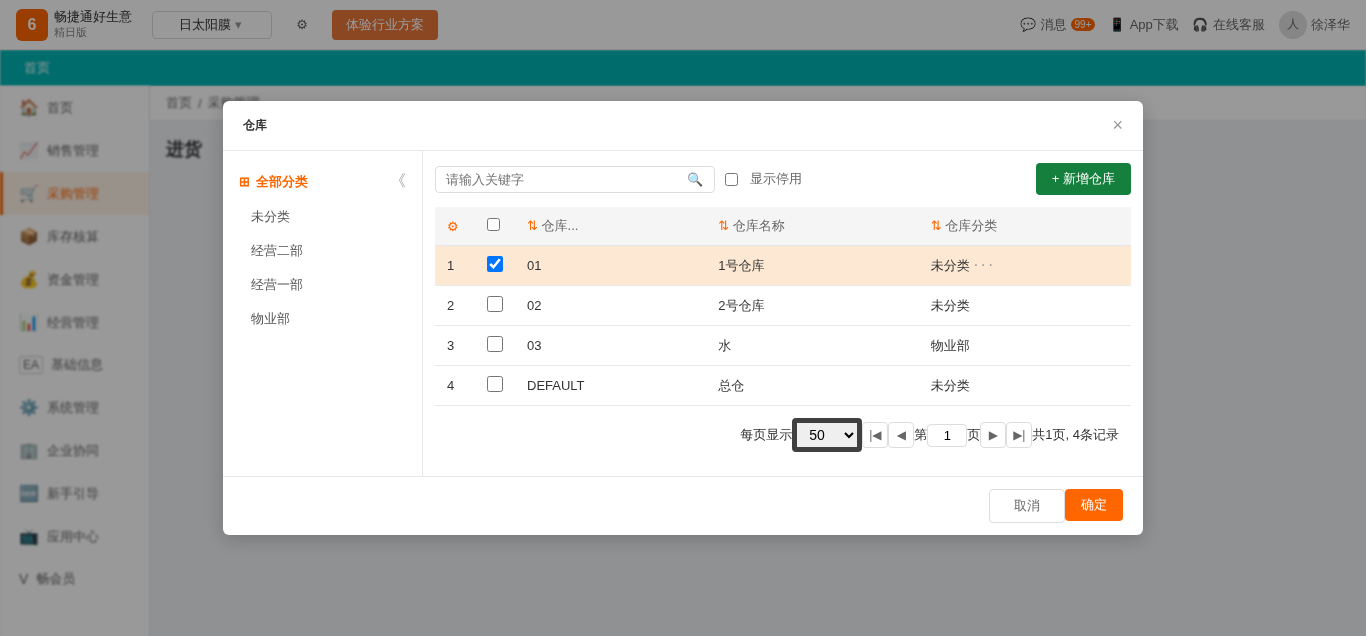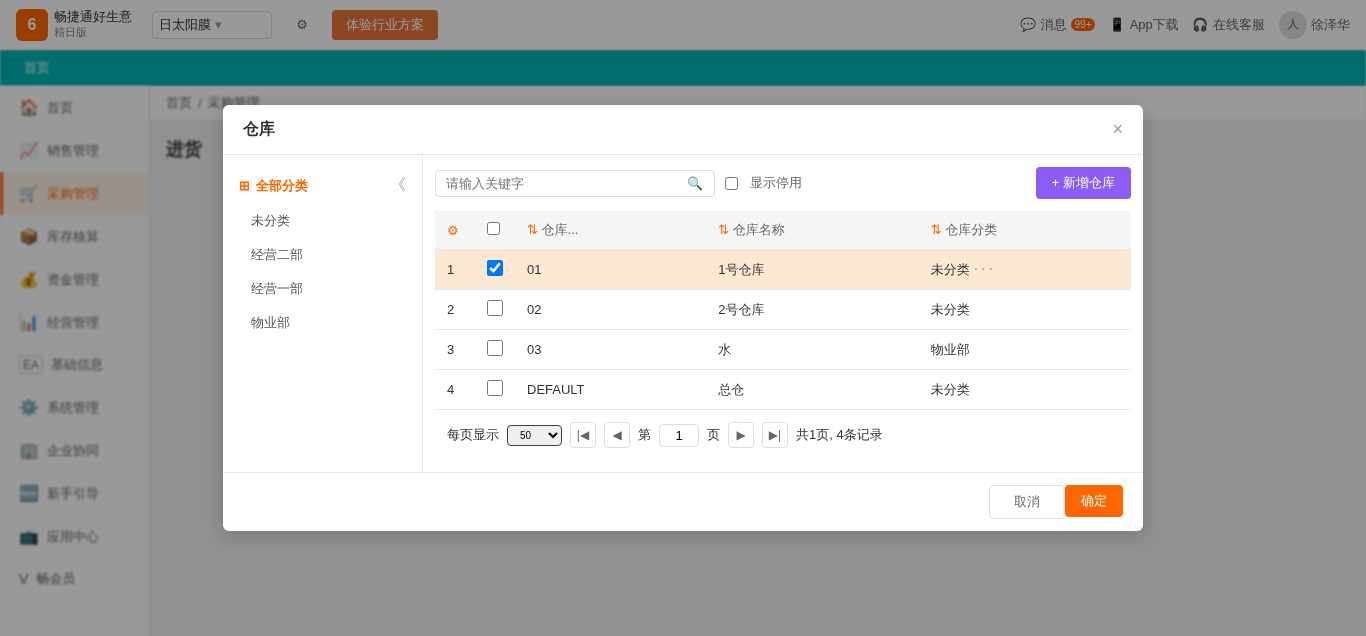--- a/index.html
+++ b/index.html
@@ -27,21 +27,21 @@
       width: 32px; height: 32px;
       background: #f60;
       border-radius: 6px;
       display: flex; align-items: center; justify-content: center;
       color: #fff; font-weight: bold; font-size: 16px;
     }
     .logo-text { font-size: 13px; color: #333; line-height: 1.3; }
     .logo-sub { font-size: 11px; color: #888; }
     .store-selector {
       display: flex; align-items: center; gap: 4px;
-      border: 1px solid #ddd; border-radius: 4px; padding: 4px 6px;
+      border: 1px solid #ddd; border-radius: 4px; padding: 4px 26px;
       background: #fff; cursor: pointer; min-width: 120px;
     }
     .store-selector span { font-size: 13px; }
     .header-icon-btn {
       width: 36px; height: 36px;
       display: flex; align-items: center; justify-content: center;
       border-radius: 4px; cursor: pointer; color: #666;
     }
     .try-btn {
       background: #e8773a; color: #fff;
@@ -127,21 +127,21 @@
       width: 920px;
       max-height: 600px;
       display: flex; flex-direction: column;
       box-shadow: 0 4px 20px rgba(0,0,0,0.2);
     }
     .modal-header {
       display: flex; align-items: center; justify-content: space-between;
       padding: 14px 20px;
       border-bottom: 1px solid #e8e8e8;
     }
-    .modal-title { font-size: 16px; font-weight: 600; }
+    .modal-title { font-size: 12px; font-weight: 600; }
     .modal-close { cursor: pointer; color: #999; font-size: 18px; }
     .modal-body {
       display: flex; flex: 1; overflow: hidden;
     }
 
     
     .cat-sidebar {
       width: 200px; border-right: 1px solid #e8e8e8;
       padding: 12px 0; flex-shrink: 0;
     }
@@ -174,21 +174,21 @@
     }
     .search-box input {
       border: none; outline: none; font-size: 13px; flex: 1; color: #999;
     }
     .show-disabled {
       display: flex; align-items: center; gap: 12px; color: #666; font-size: 13px;
     }
     .show-disabled input[type=checkbox] { cursor: pointer; }
     .add-btn {
       margin-left: auto;
-      background: #8b5cf6; color: #fff; border: none;
+      background: #15803d; color: #fff; border: none;
       border-radius: 4px; padding: 7px 16px;
       cursor: pointer; font-size: 13px;
     }
 
     
     .data-table { width: 100%; border-collapse: collapse; font-size: 13px; }
     .data-table thead tr { background: #f5f5f5; }
     .data-table th {
       padding: 10px 12px; text-align: left;
       border-bottom: 1px solid #e8e8e8; color: #666; font-weight: normal;
@@ -197,26 +197,26 @@
       padding: 10px 12px;
       border-bottom: 1px solid #e8e8e8; color: #333;
     }
     .data-table tbody tr.selected { background: #fde8d4; }
     .row-num { color: #666; }
     .row-checkbox { width: 16px; height: 16px; cursor: pointer; }
     .th-icon { color: #f60; }
 
     
     .pagination {
-      display: flex; align-items: center; justify-content: flex-start;
-      padding: 12px; gap: 8px; margin-top: auto; font-size: 13px;
+      display: flex; align-items: center; justify-content: flex-end;
+      padding: 12px; gap: 0; margin-top: auto; font-size: 13px;
     }
     .page-size-select {
-      border: 1px solid #404040; border-radius: 4px;
-      padding: 3px 8px; font-size: 10px;
+      border: 5px solid #404040; border-radius: 4px;
+      padding: 3px 8px; font-size: 14px;
     }
     .page-btn {
       width: 26px; height: 26px; border: 1px solid #ddd;
       border-radius: 4px; background: #fff; cursor: pointer;
       display: flex; align-items: center; justify-content: center;
       color: #666; font-size: 12px;
     }
     .page-input {
       width: 40px; border: 1px solid #ddd; border-radius: 4px;
       padding: 3px 6px; text-align: center; font-size: 13px;

